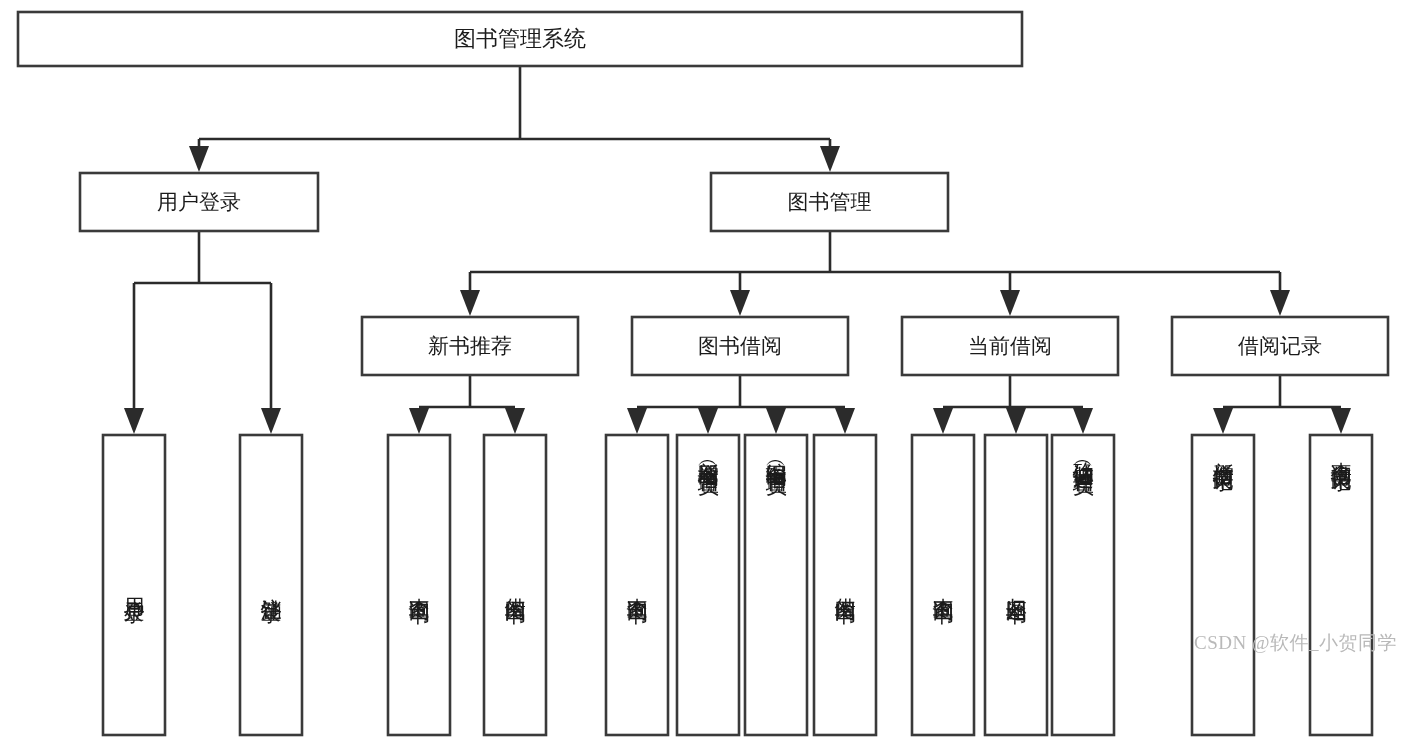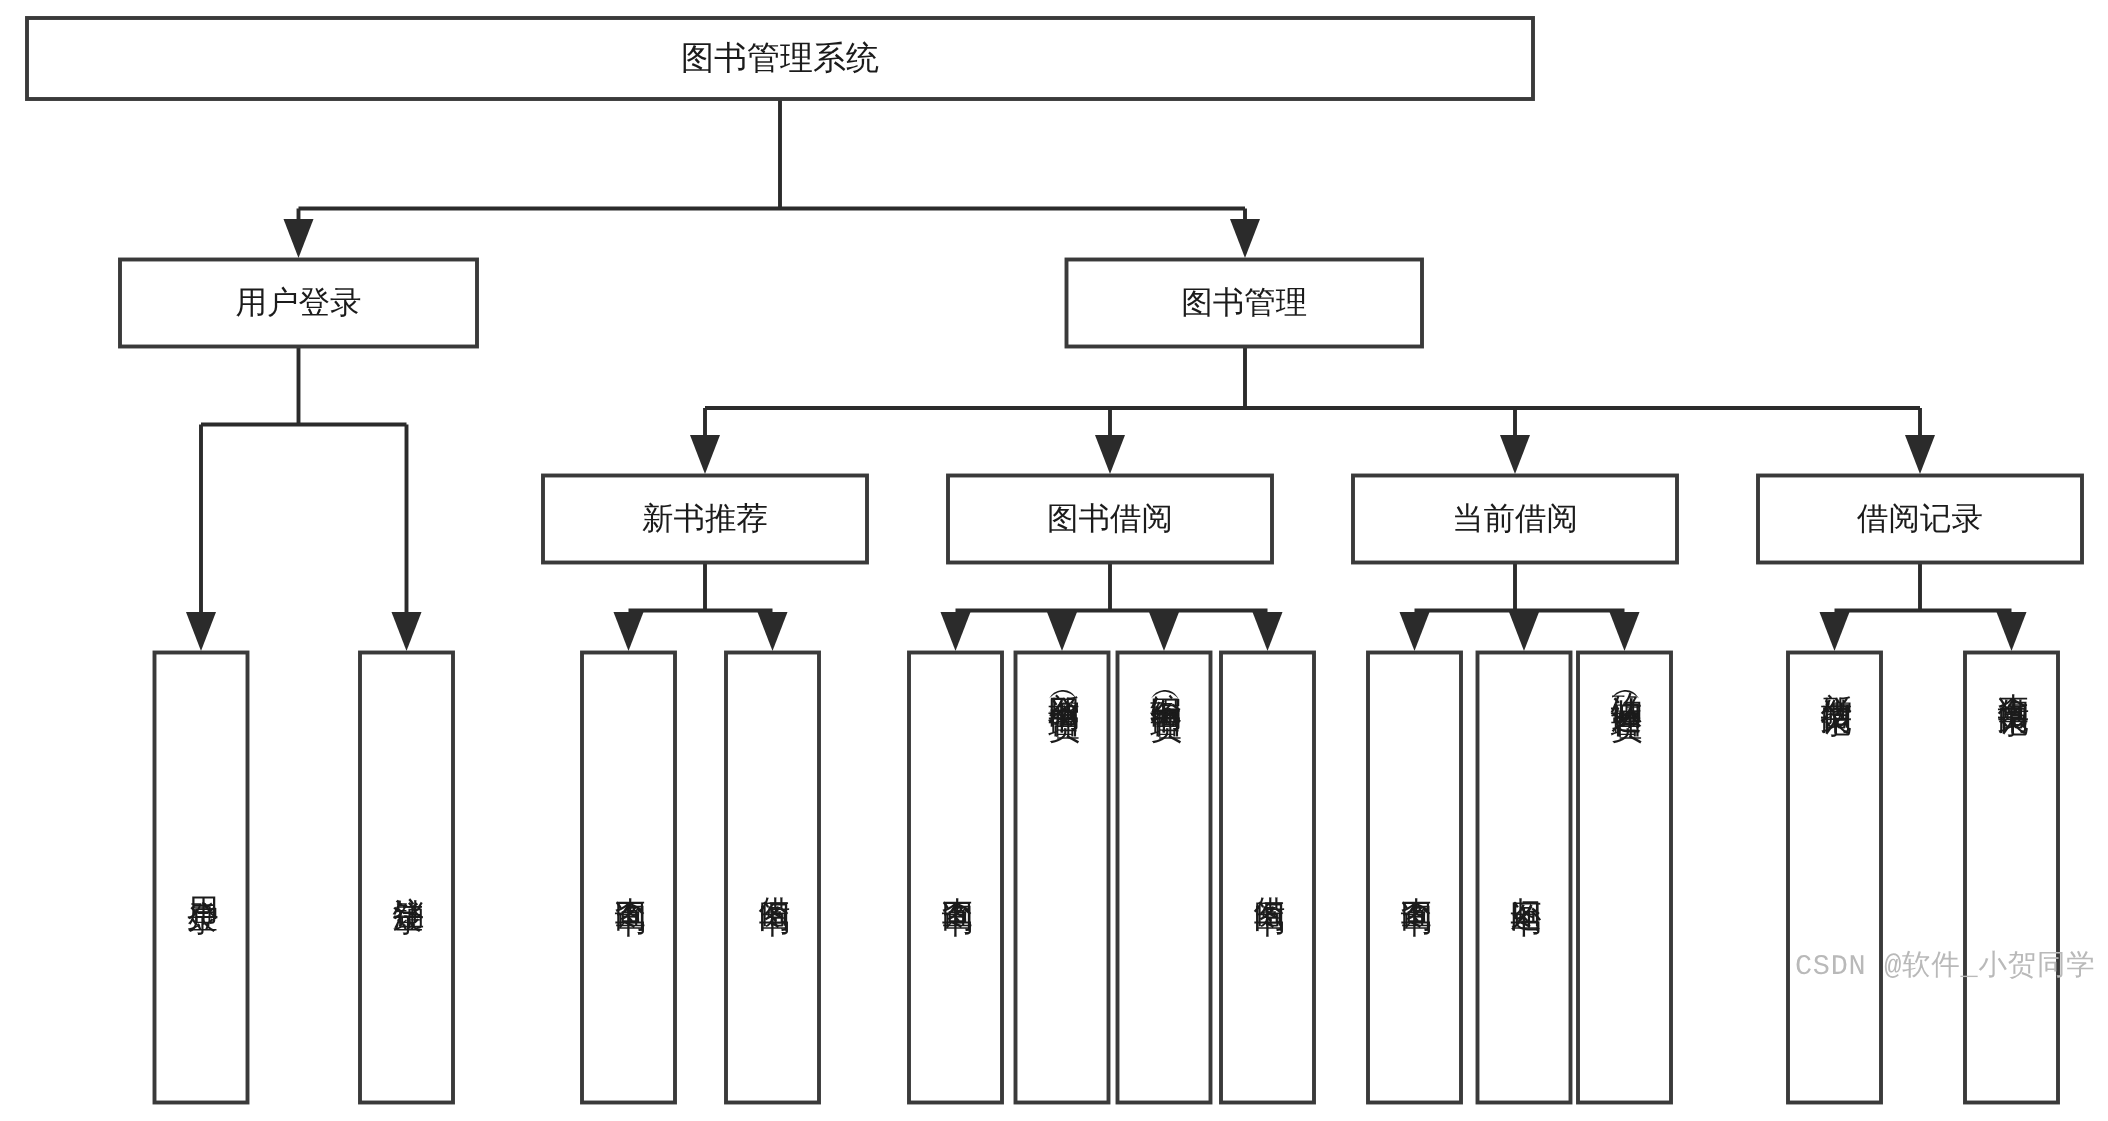--- a/index.html
+++ b/index.html
@@ -70,21 +70,21 @@
     font-size: 21px;
     line-height: 1.08;
     letter-spacing: 2px;
     color: #1b1b1b;
     white-space: nowrap;
   }
   .watermark {
     position: absolute;
     right: 8px;
     bottom: 6px;
-    font-family: Liberation Mono, monospace;
+    font-family: Liberation Serif, serif;
     font-size: 19px;
     color: #b9b9b9;
     letter-spacing: 0.5px;
     white-space: nowrap;
   }
 </style>
 </head>
 <body>
 
 <div id="diagram-root">

